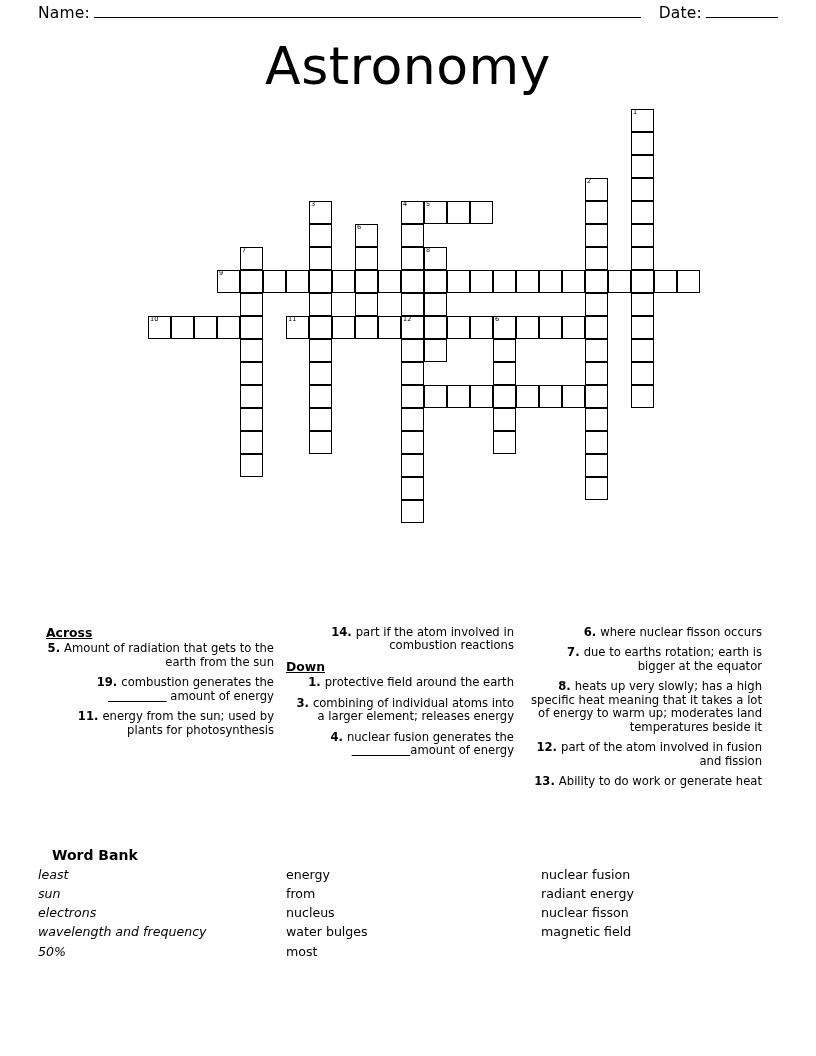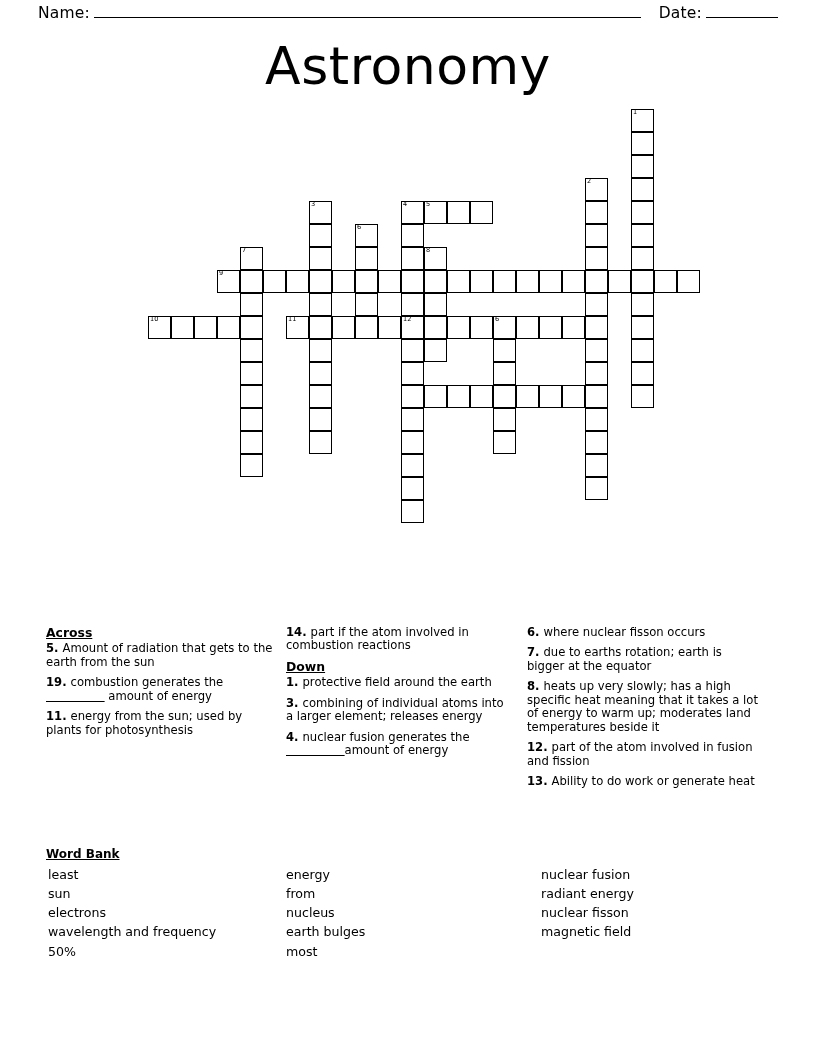--- a/index.html
+++ b/index.html
@@ -87,47 +87,47 @@
   .clue-col.c3 { left: 527px; width: 235px; }
 
   .section-head {
     font-weight: bold;
     text-decoration: underline;
     margin-bottom: 2px;
     font-size: 12.4px;
   }
   .clue {
     margin-bottom: 7px;
+    text-align: right;
   }
   .clue .n { font-weight: bold; }
   .clue .blank {
     text-decoration: underline;
     letter-spacing: .5px;
   }
 
   
   .wb {
     position: absolute;
     top: 845px; left: 0;
     width: 816px;
     font-size: 12.6px;
     line-height: 1.52;
   }
   .wb-head {
     position: absolute;
-    top: 0; left: 46px;
+    top: 0; left: 52px;
     font-weight: bold;
-    text-decoration: underline;
-    font-size: 12px;
+    font-size: 14px;
   }
   .wb-col {
     position: absolute;
     top: 20px;
   }
-  .wb-col.w1 { left: 48px; }
+  .wb-col.w1 { left: 38px; font-style: italic; }
   .wb-col.w2 { left: 286px; }
   .wb-col.w3 { left: 541px; }
   .wb-item { white-space: nowrap; }
 </style>
 </head>
 <body>
 
 <div id="page">
 
   <div class="hdr">
@@ -313,21 +313,21 @@
         <div class="wb-item">least</div>
         <div class="wb-item">sun</div>
         <div class="wb-item">electrons</div>
         <div class="wb-item">wavelength and frequency</div>
         <div class="wb-item">50%</div>
       </div>
     <div class="wb-col w2">
         <div class="wb-item">energy</div>
         <div class="wb-item">from</div>
         <div class="wb-item">nucleus</div>
-        <div class="wb-item">earth bulges</div>
+        <div class="wb-item">water bulges</div>
         <div class="wb-item">most</div>
       </div>
     <div class="wb-col w3">
         <div class="wb-item">nuclear fusion</div>
         <div class="wb-item">radiant energy</div>
         <div class="wb-item">nuclear fisson</div>
         <div class="wb-item">magnetic field</div>
       </div>
   </div>
 

